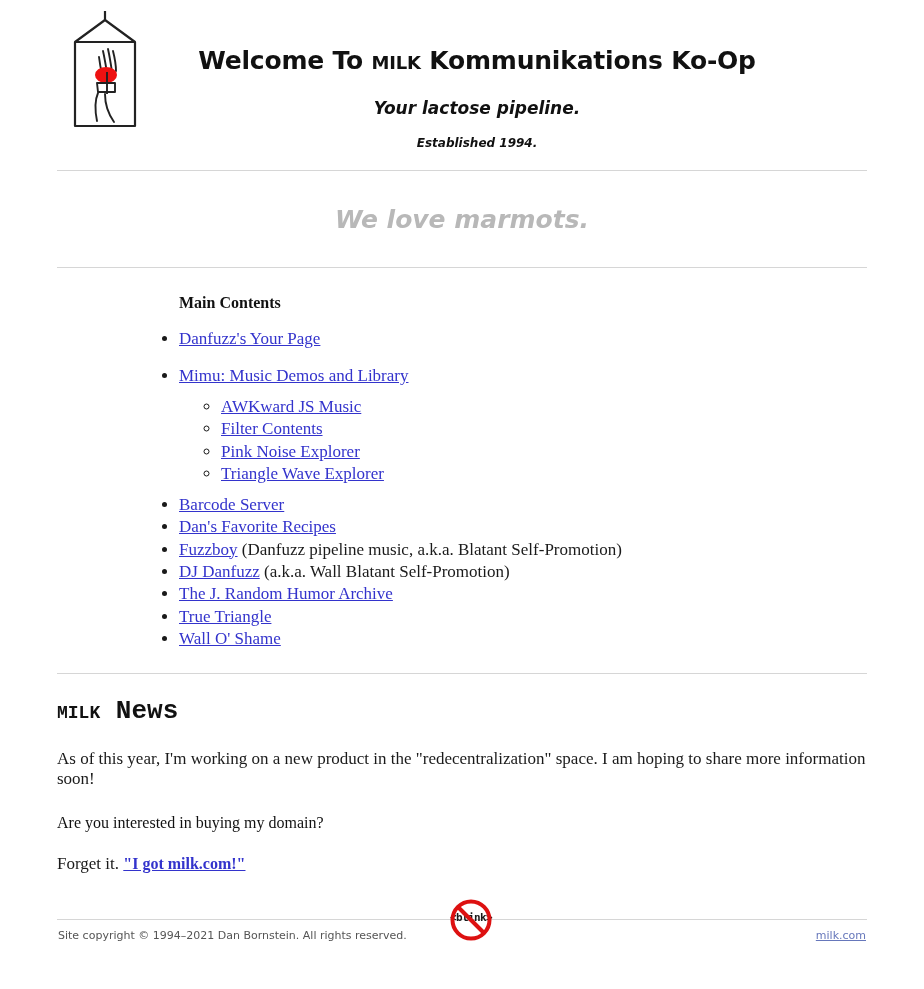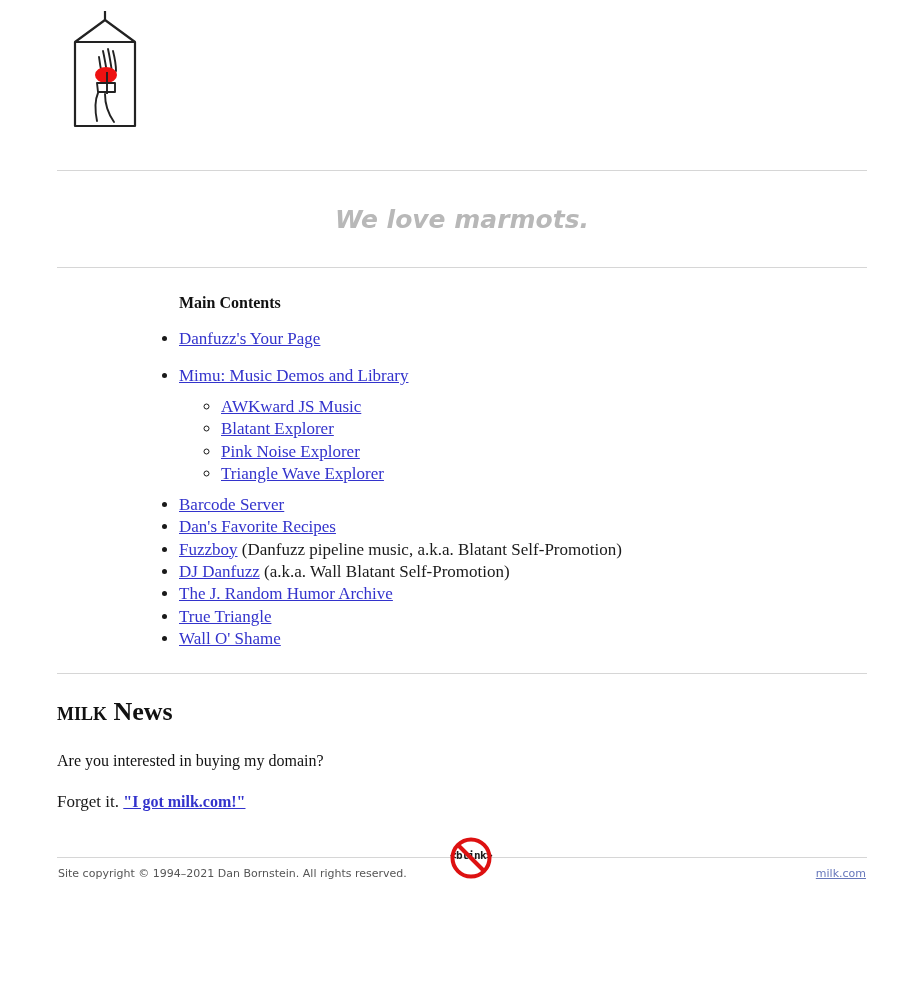--- a/index.html
+++ b/index.html
@@ -122,21 +122,21 @@
     color: #3333cc;
     text-decoration: underline;
   }
   .note { color: #1a1a1a; }
 
   
   .news {
     padding: 22px 0 0 0;
   }
   .news-title {
-    font-family: Liberation Serif, serif;
+    font-family: Liberation Mono, monospace;
     font-weight: bold;
     font-size: 26px;
     color: #111111;
     margin: 0 0 0 0;
     line-height: 1.2;
   }
   .news-date {
     font-family: "DejaVu Sans", "Liberation Sans", sans-serif;
     font-weight: bold;
     font-size: 13px;
@@ -248,20 +248,25 @@
         <ellipse cx="37" cy="65" rx="11" ry="8" fill="#ee1111"></ellipse>
 
         <path d="M28 73 L46 73 L46 82 L29 82 Z" fill="none" stroke="#222222" stroke-width="1.9" stroke-linejoin="round"></path>
         <line x1="38" y1="62" x2="38" y2="84" stroke="#222222" stroke-width="1.9"></line>
 
         <path d="M29 83 C25 92, 26 101, 28 111" fill="none" stroke="#222222" stroke-width="1.9" stroke-linecap="round"></path>
         <path d="M36 84 C36 94, 38 102, 45 112" fill="none" stroke="#222222" stroke-width="1.9" stroke-linecap="round"></path>
       </svg>
     </div>
 
+    <div class="title-block">
+      <h1 class="site-title"><span>Welcome To </span><span class="smallcaps">Milk</span><span> Kommunikations Ko-Op</span></h1>
+      <p class="tagline">Your lactose pipeline.</p>
+      <p class="established">Established 1994.</p>
+    </div>
   </div>
 
   <hr class="rule">
 
   <div class="marmots">We love marmots.</div>
 
   <hr class="rule">
 
   <div class="contents">
     <div class="contents-heading">Main Contents</div>
@@ -269,21 +274,21 @@
     <ul class="toc">
 
       <li class="spaced">
         <a href="#">Danfuzz's Your Page</a>
       </li>
 
       <li>
         <a href="#">Mimu: Music Demos and Library</a>
         <ul class="sub">
           <li><a href="#">AWKward JS Music</a></li>
-          <li><a href="#">Blatant Explorer</a></li>
+          <li><a href="#">Filter Contents</a></li>
           <li><a href="#">Pink Noise Explorer</a></li>
           <li><a href="#">Triangle Wave Explorer</a></li>
         </ul>
       </li>
 
       <li>
         <a href="#">Barcode Server</a>
       </li>
 
       <li>
@@ -312,20 +317,21 @@
 
     </ul>
   </div>
 
   <hr class="rule">
 
   <div class="news">
     <h2 class="news-title"><span class="smallcaps">Milk</span><span> News</span></h2>
 
 
+    <p class="news-body">As of this year, I'm working on a new product in the "redecentralization" space. I am hoping to share more information soon!</p>
 
     <p class="news-q">Are you interested in buying my domain?</p>
 
     <p class="news-a"><span>Forget it. </span><a href="#">"I got milk.com!"</a></p>
 
     <div class="blink-row">
       <div class="blink-badge">
         <div class="blink-text">&lt;blink&gt;</div>
         <svg class="blink-svg" width="46" height="44" viewBox="0 0 46 44" xmlns="http://www.w3.org/2000/svg">
           <circle cx="23" cy="22" r="18.5" fill="none" stroke="#dd1111" stroke-width="4"></circle>

